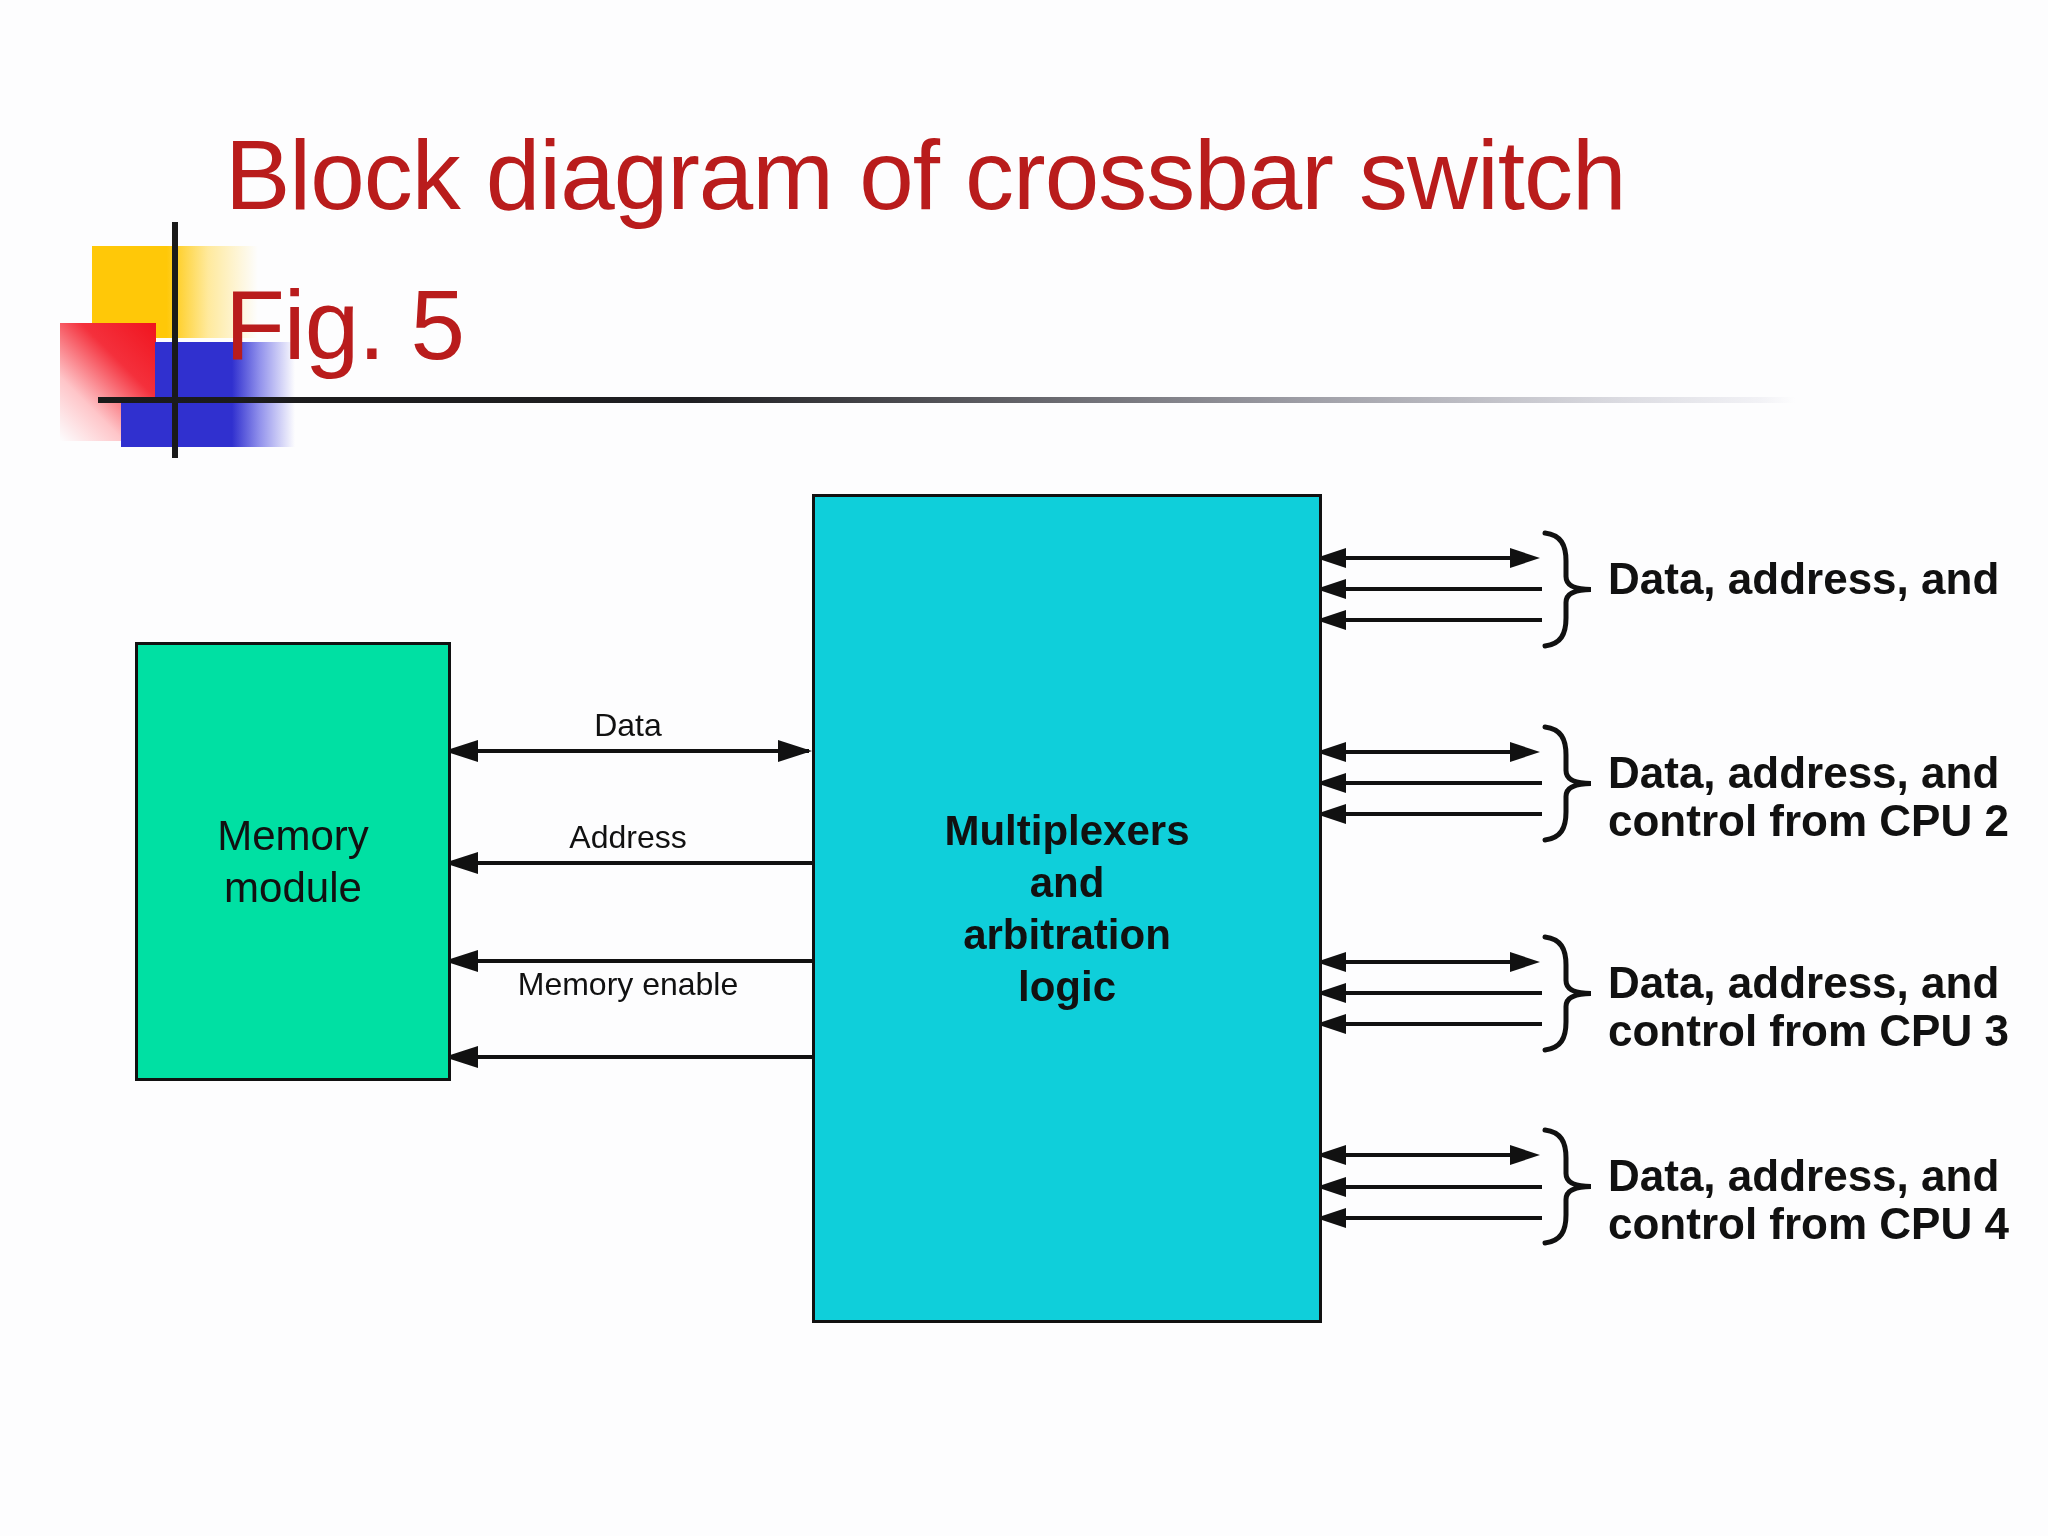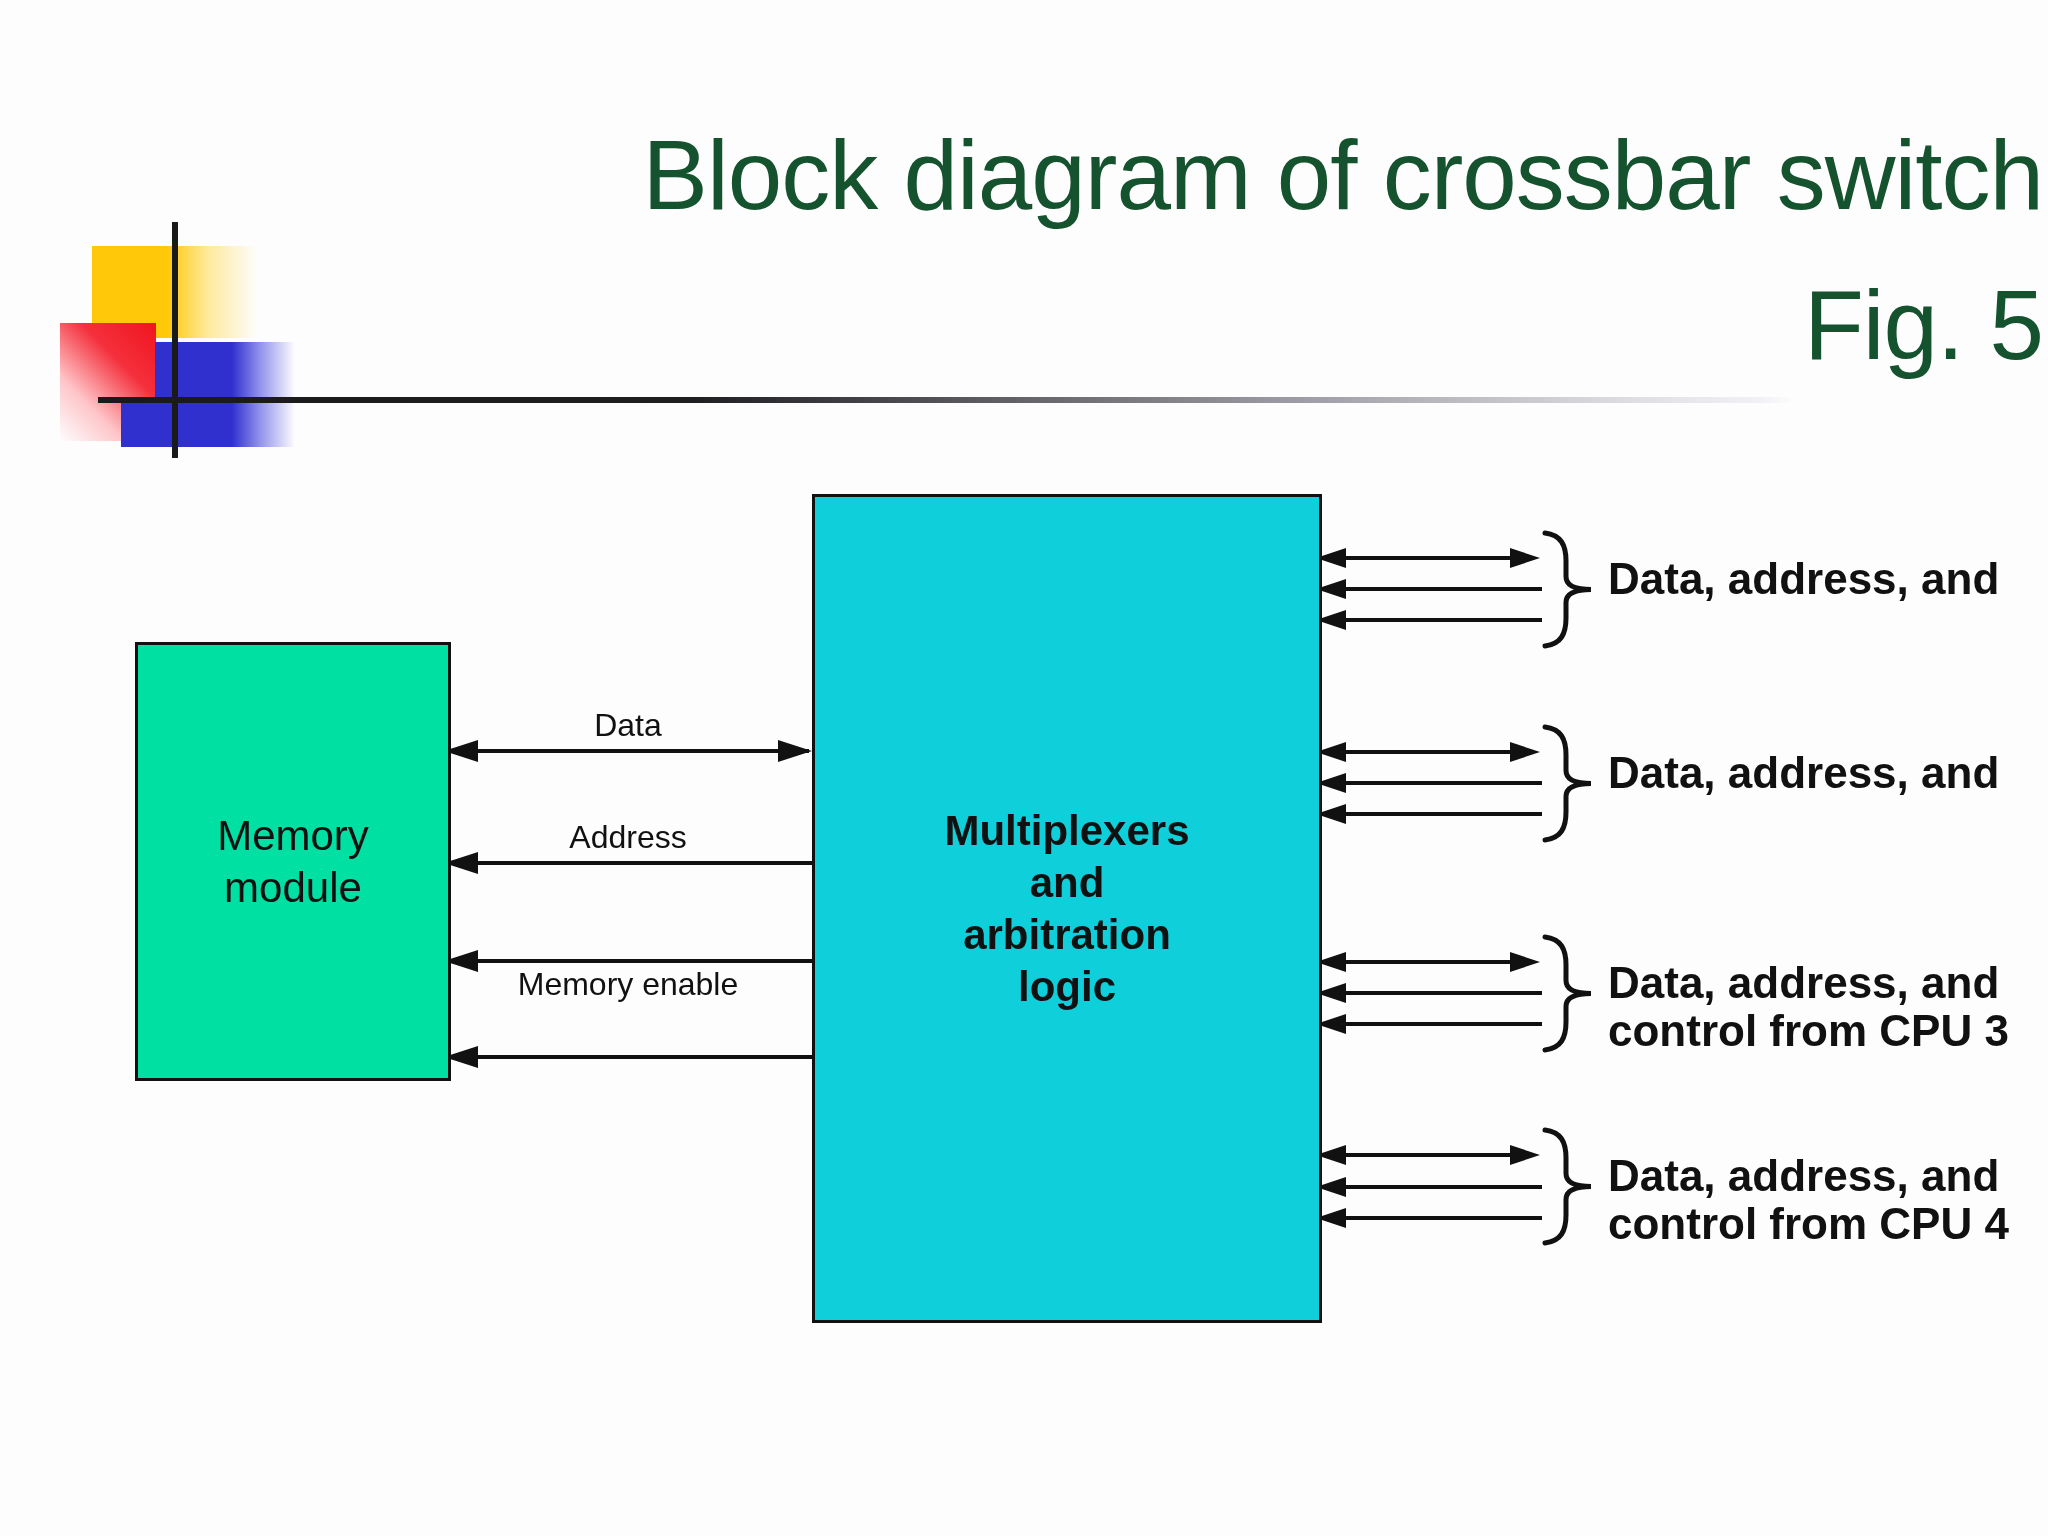--- a/index.html
+++ b/index.html
@@ -3,22 +3,22 @@
 <meta charset="utf-8">
 <style>
   html,body{margin:0;padding:0;background:#888;}
   .slide{
     position:relative;width:2048px;height:1536px;background:#FDFDFE;
     overflow:hidden;font-family:"Liberation Sans",sans-serif;color:#111;
   }
   
   .title{
     position:absolute;left:225px;top:100px;width:1818px;
-    text-align:right;font-size:98px;line-height:150px;
-    color:#14532d;letter-spacing:-1px;white-space:nowrap;
+    text-align:left;font-size:98px;line-height:150px;
+    color:#b91c1c;letter-spacing:-1px;white-space:nowrap;
   }
   
   .dec-yellow{position:absolute;left:92px;top:246px;width:166px;height:92px;
     background:linear-gradient(to right,#FFC808 0%,#FFC808 45%,rgba(255,230,140,.85) 70%,rgba(255,255,255,0) 100%);}
   .dec-red{position:absolute;left:60px;top:323px;width:96px;height:118px;
     background:linear-gradient(225deg,#F0141E 0%,#F4303C 35%,rgba(255,160,165,.6) 70%,rgba(255,255,255,0) 100%);}
   .dec-blue{position:absolute;left:155px;top:342px;width:140px;height:105px;
     background:linear-gradient(to right,#3030CF 0%,#3030CF 55%,rgba(110,110,230,.75) 75%,rgba(255,255,255,0) 100%);}
   .dec-blue2{position:absolute;left:121px;top:402px;width:60px;height:45px;background:#3030CF;}
   .dec-vline{position:absolute;left:172px;top:222px;width:6px;height:236px;background:#1a1a1a;}
@@ -142,20 +142,21 @@
 
   <div class="bus-label bus-data">Data</div>
   <div class="bus-label bus-address">Address</div>
   <div class="bus-label bus-memenable">Memory enable</div>
 
   <div class="cpu-caption cpu1">
     <div>Data, address, and</div>
   </div>
   <div class="cpu-caption cpu2">
     <div>Data, address, and</div>
+    <div>control from CPU 2</div>
   </div>
   <div class="cpu-caption cpu3">
     <div>Data, address, and</div>
     <div>control from CPU 3</div>
   </div>
   <div class="cpu-caption cpu4">
     <div>Data, address, and</div>
     <div>control from CPU 4</div>
   </div>
 

